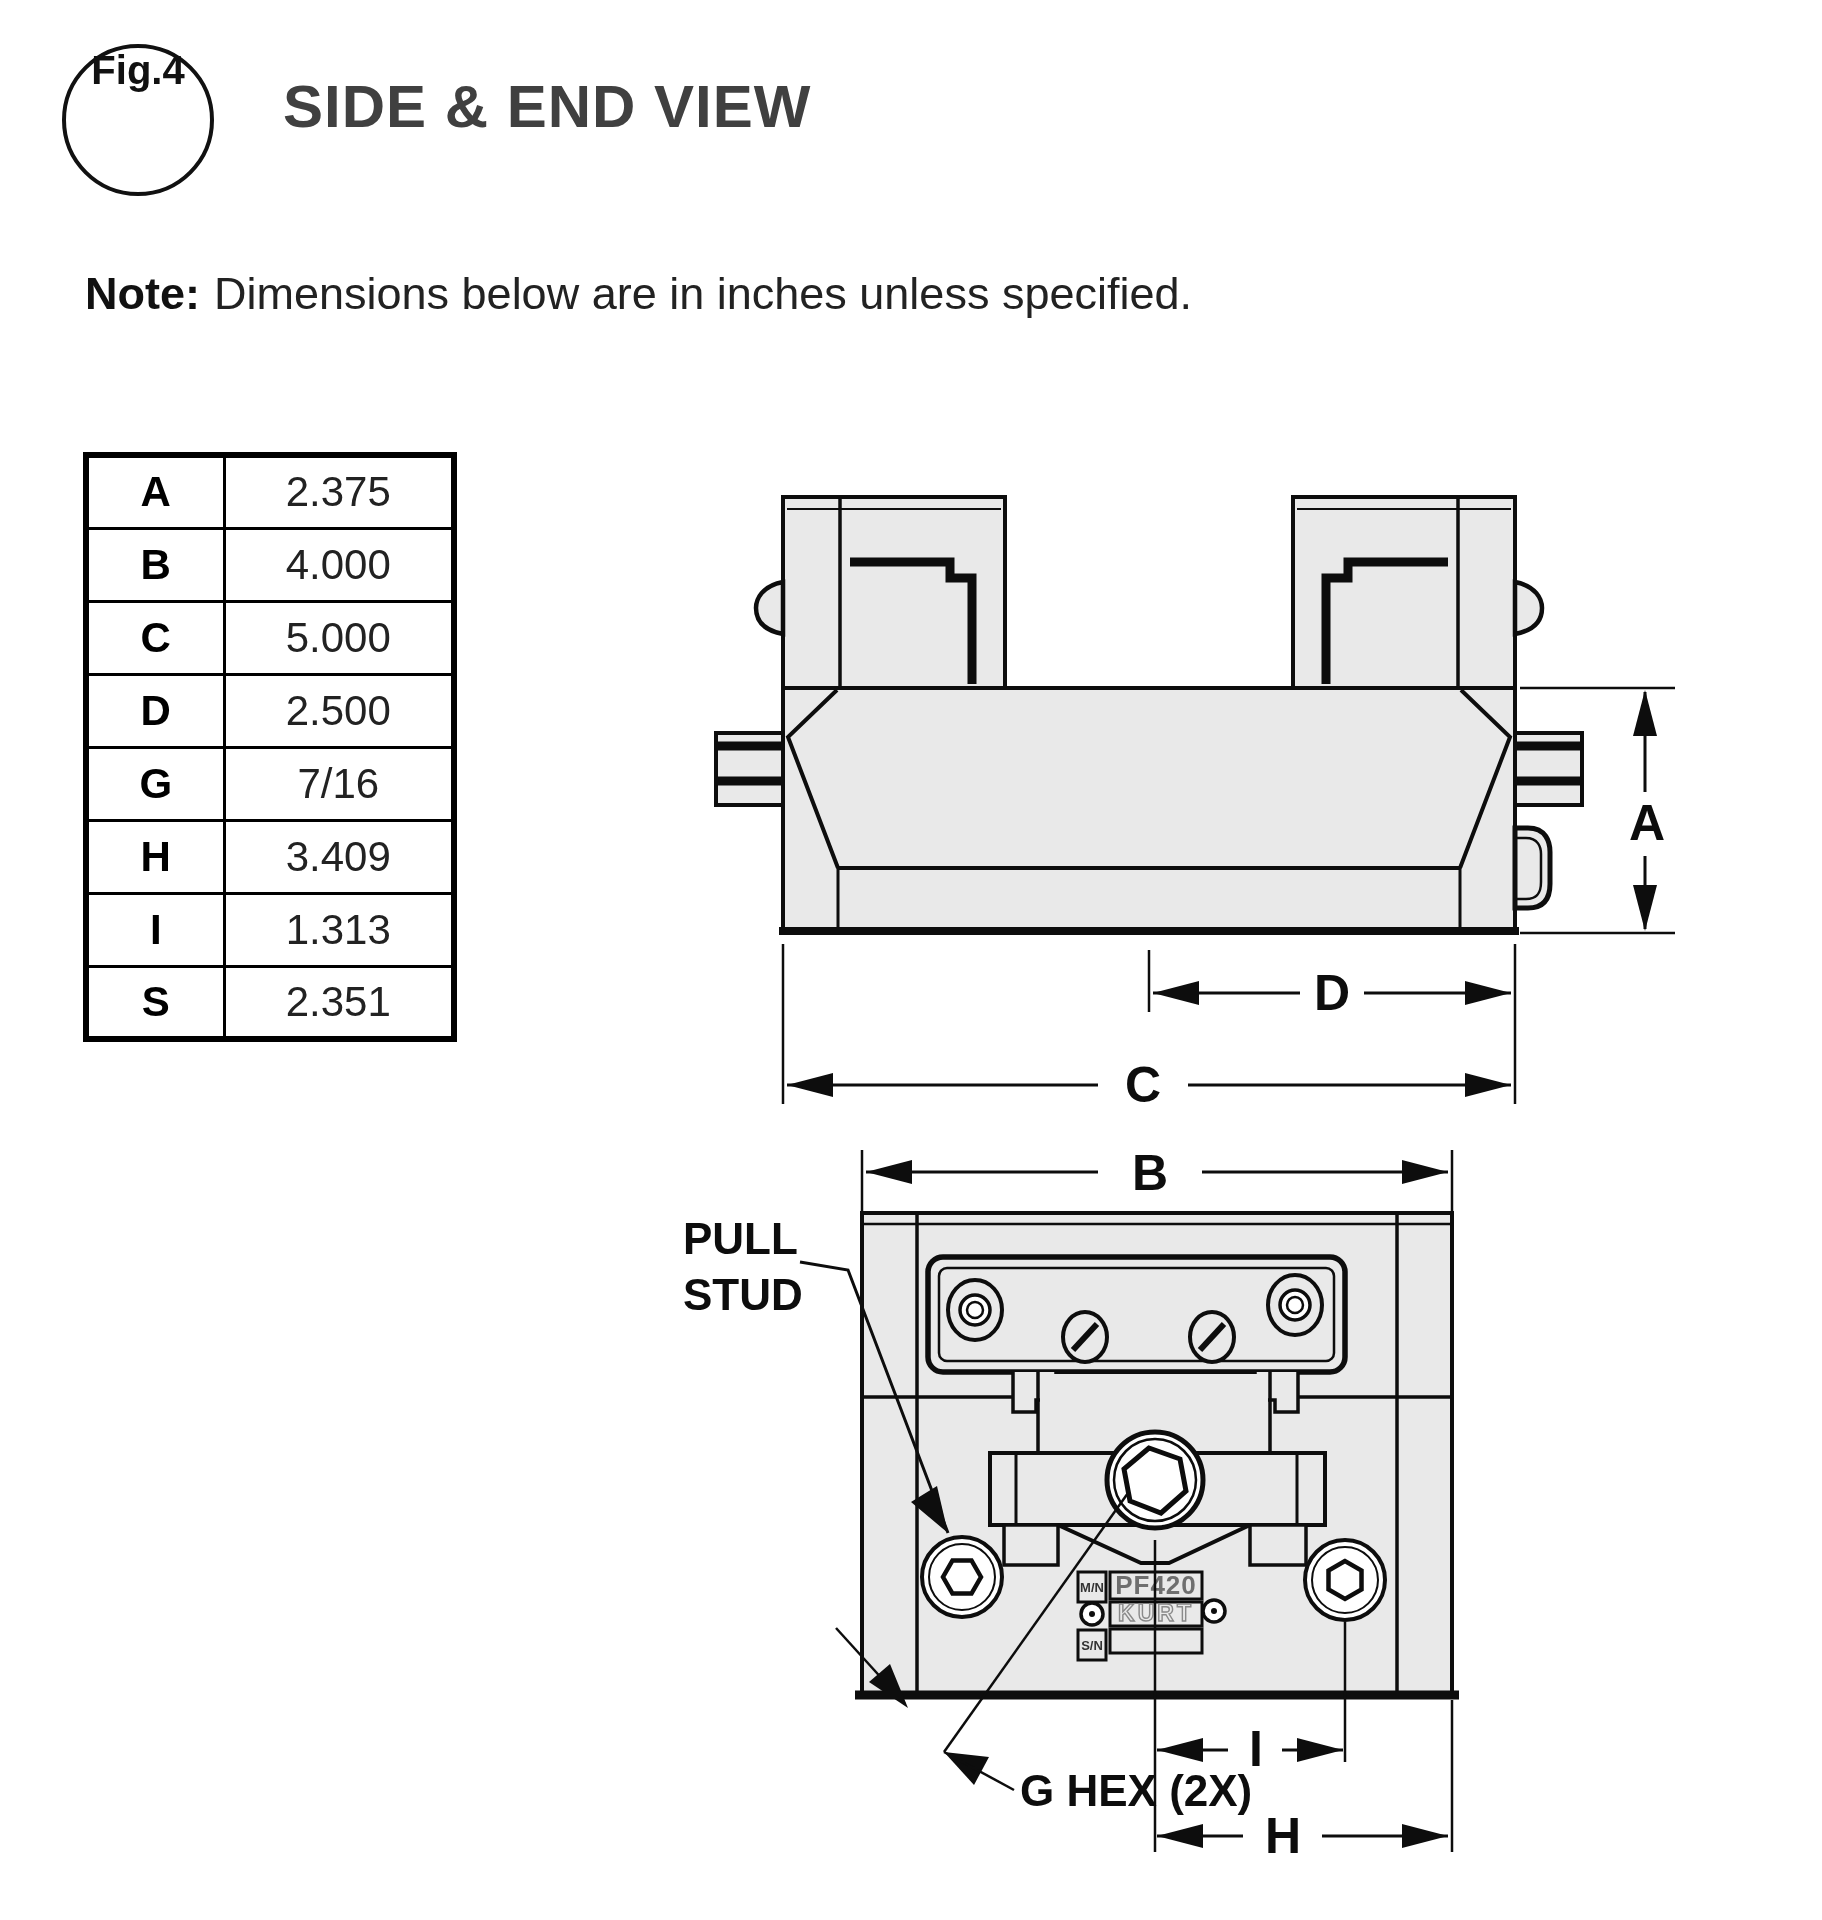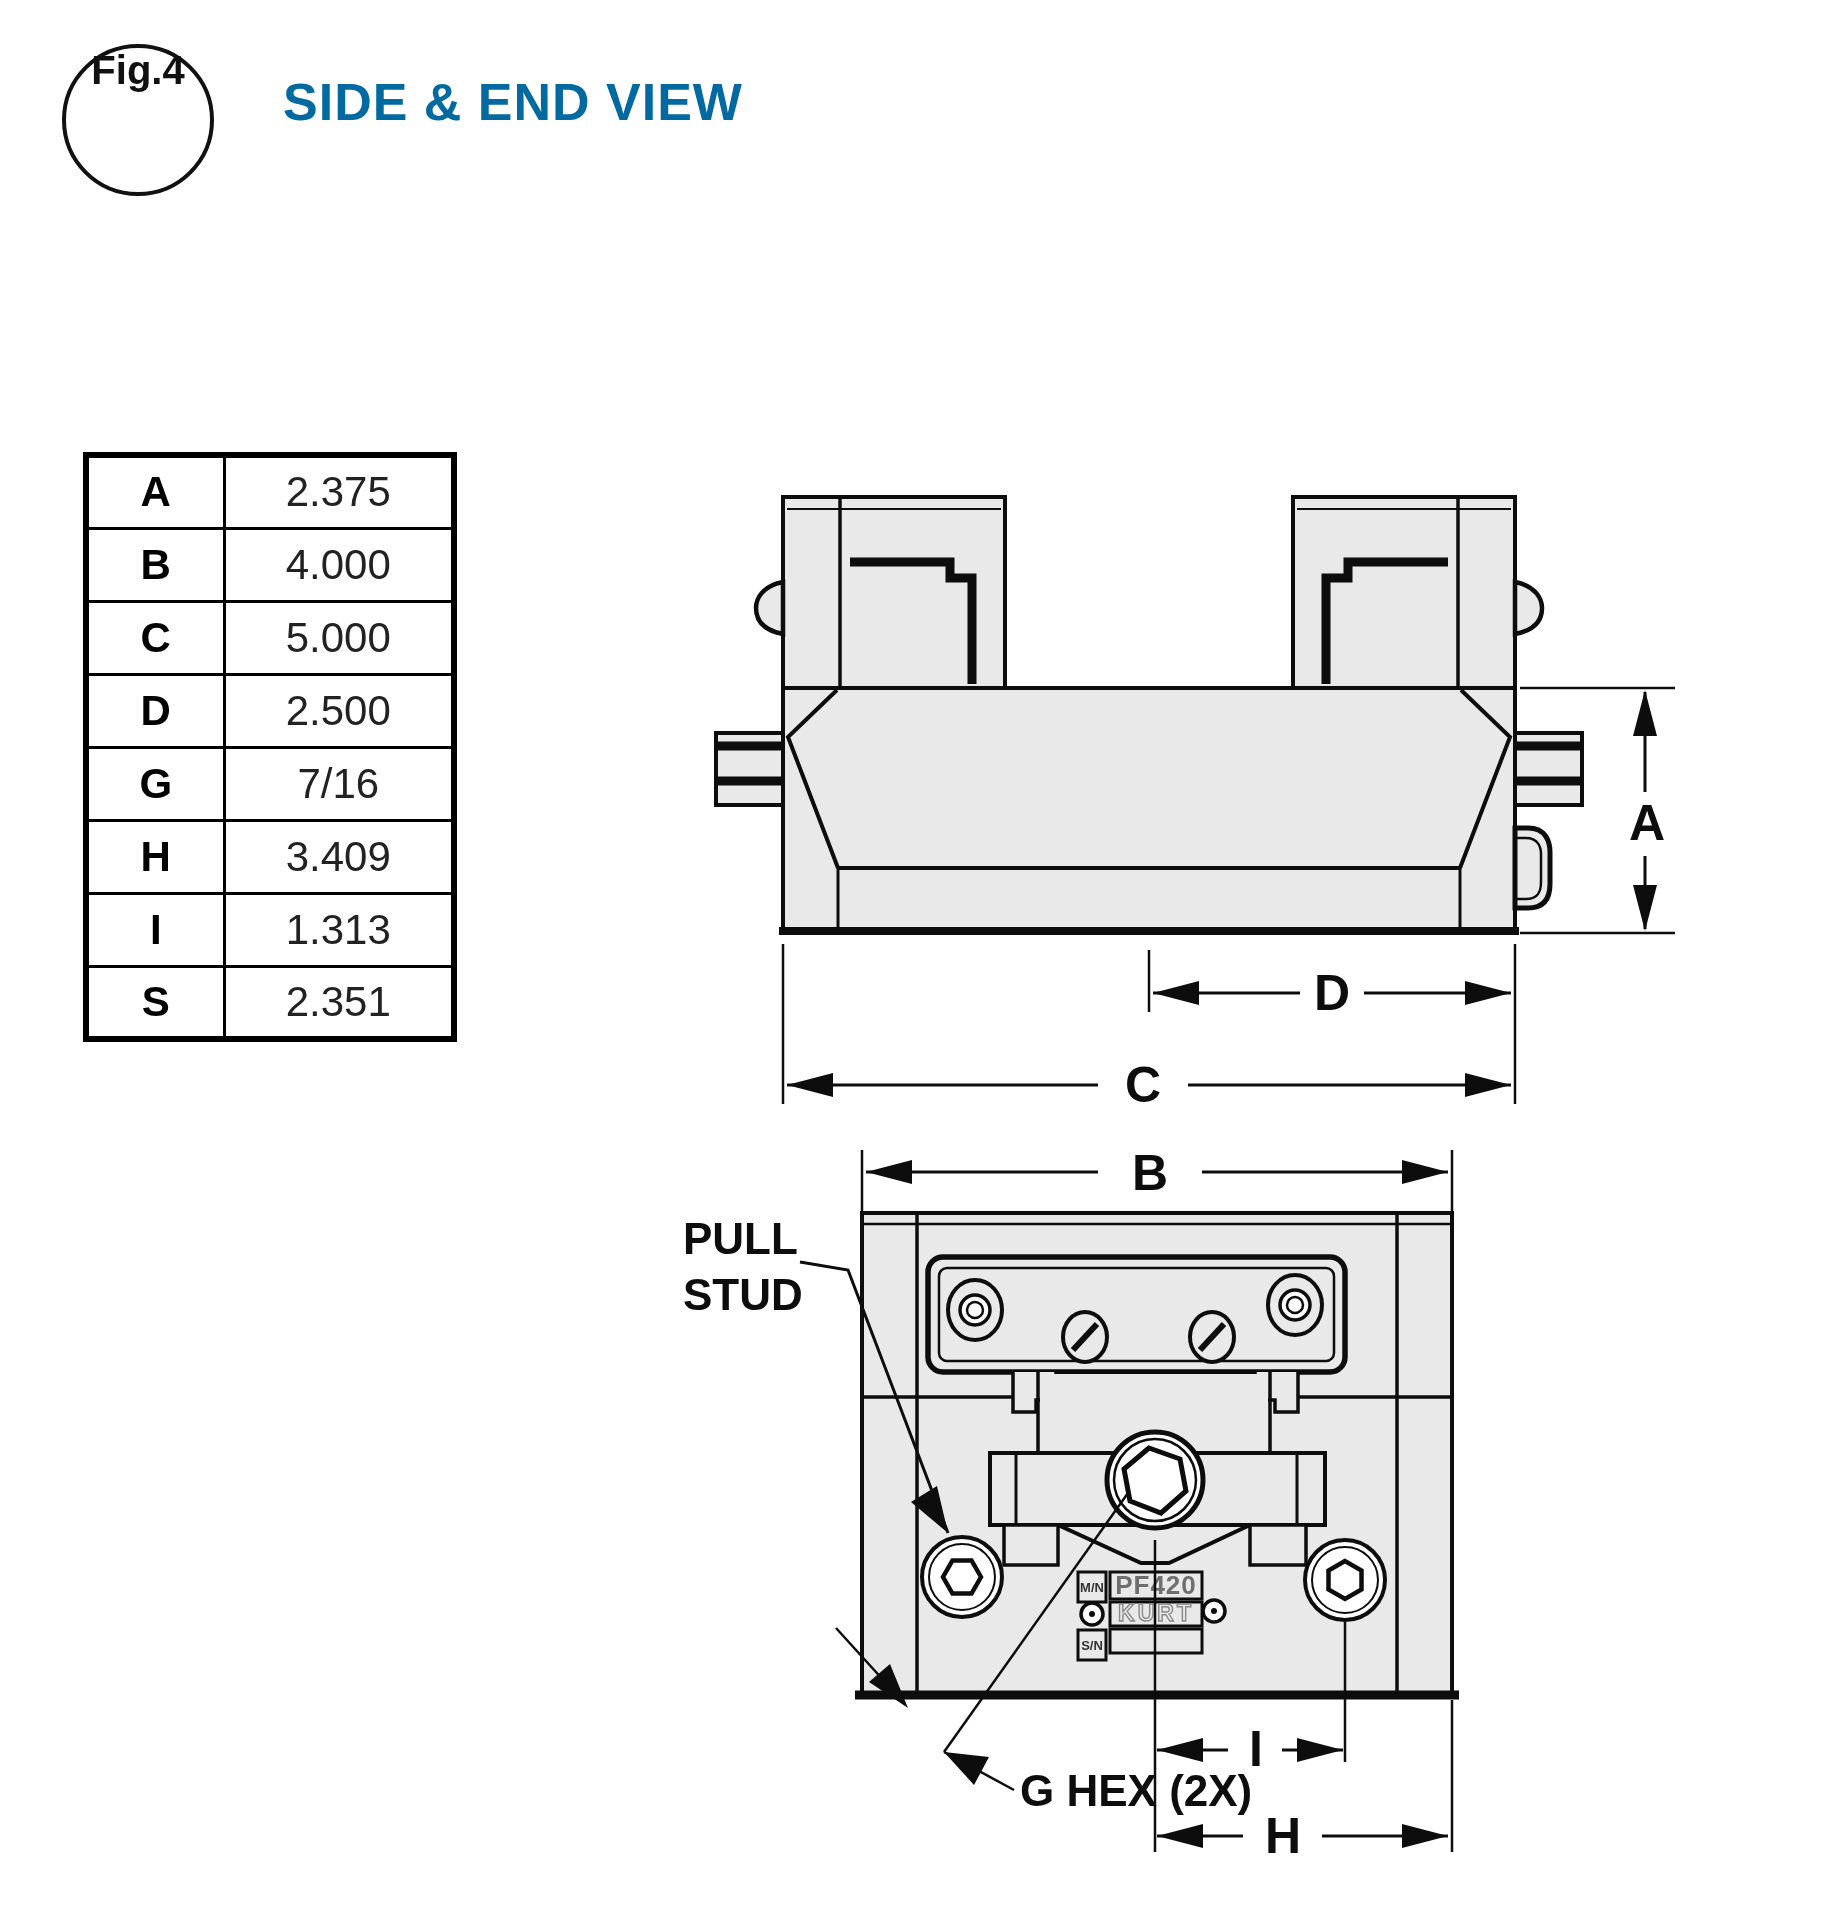--- a/index.html
+++ b/index.html
@@ -9,21 +9,21 @@
     font-family:"Liberation Sans", sans-serif; color:#0d0d0d; overflow:hidden;
   }
   .fig-badge {
     position:absolute; left:62px; top:44px; width:152px; height:152px;
     border:4px solid #111; border-radius:50%;
     display:flex; justify-content:center;
     font-size:40px; font-weight:bold; color:#111;
   }
   .page-title {
     position:absolute; left:283px; top:72px;
-    font-size:52px; font-weight:bold; letter-spacing:1px; color:#0369a1;
+    font-size:60px; font-weight:bold; letter-spacing:1px; color:#404040;
   }
   .note-line { position:absolute; left:85px; top:268px; font-size:45px; color:#222; }
   .note-line .note-prefix { font-weight:bold; color:#111; margin-right:14px; }
   .dim-table {
     position:absolute; left:83px; top:452px; border-collapse:collapse;
     border:6px solid #000; background:#fff;
   }
   .dim-table td {
     border:3px solid #000; height:73px; font-size:42px; text-align:center;
     vertical-align:middle; color:#222;
@@ -42,20 +42,23 @@
 <body>
 
 <div class="page">
 
   <div class="fig-badge">
     <span>Fig.4</span>
   </div>
 
   <h1 class="page-title">SIDE &amp; END VIEW</h1>
 
+  <div class="note-line">
+    <span class="note-prefix">Note:</span><span>Dimensions below are in inches unless specified.</span>
+  </div>
 
   <table class="dim-table">
     <tbody>
       <tr>
           <td class="letter">A</td>
           <td class="value">2.375</td>
         </tr>
       <tr>
           <td class="letter">B</td>
           <td class="value">4.000</td>

